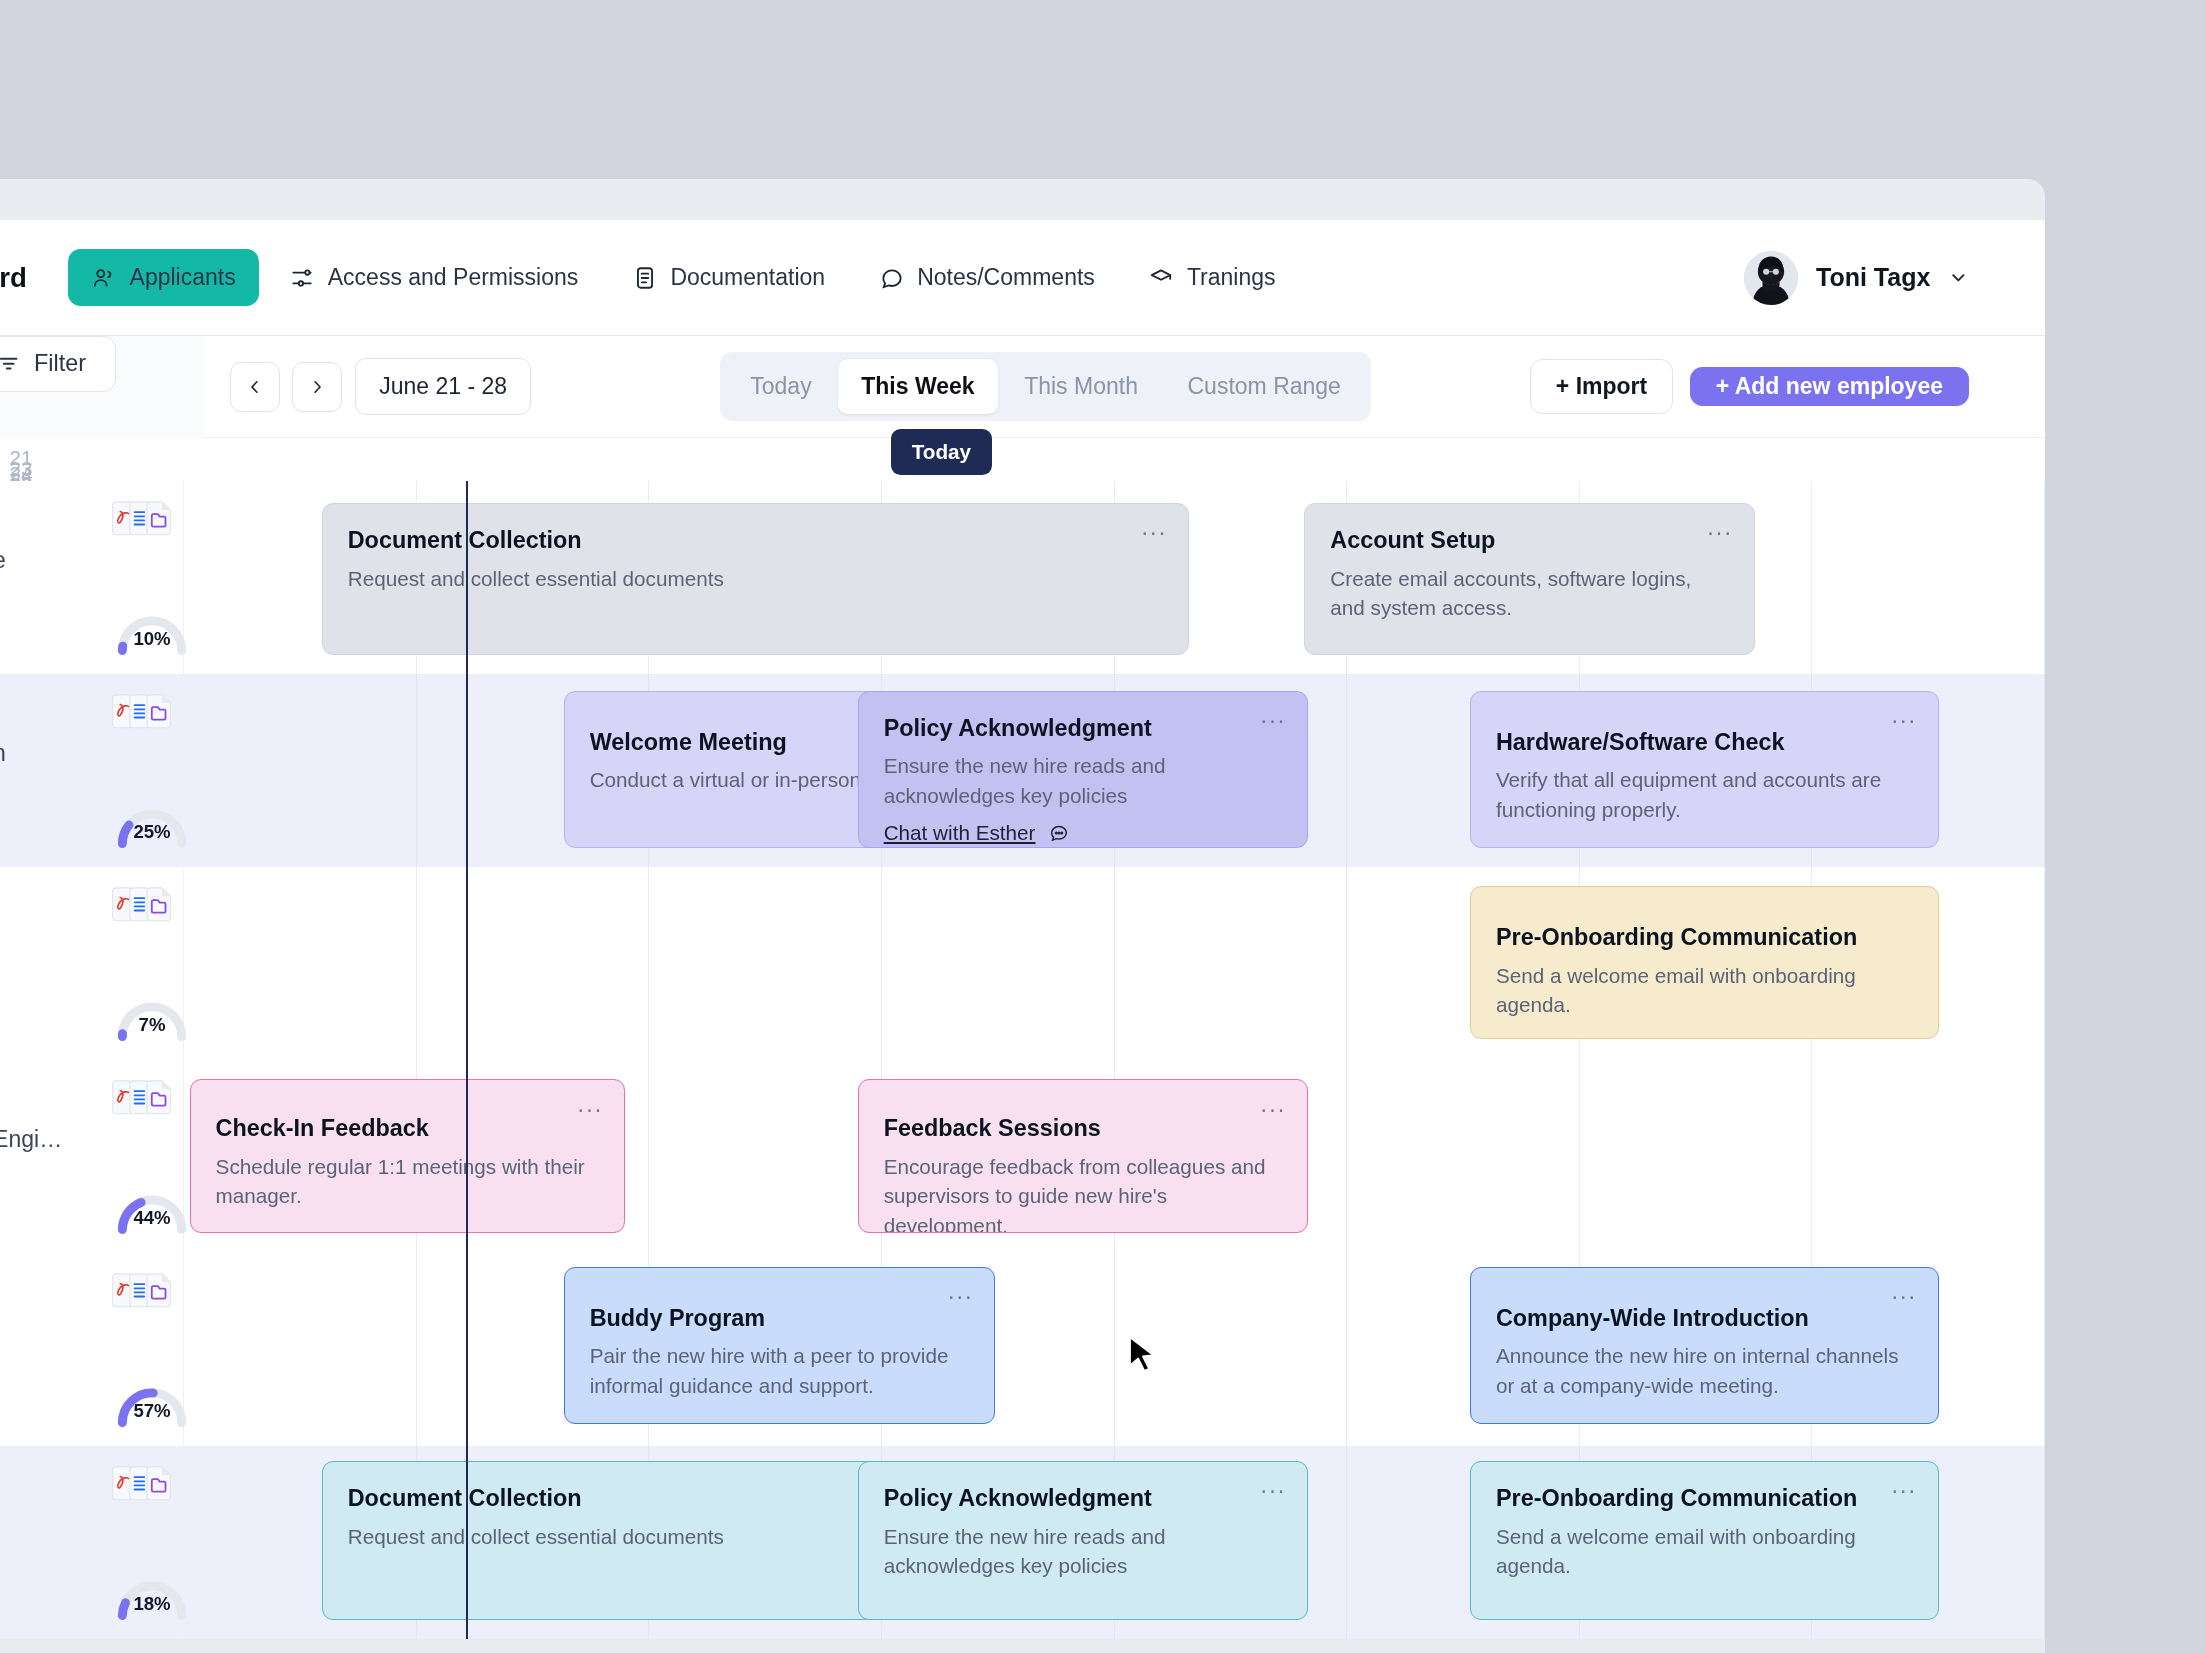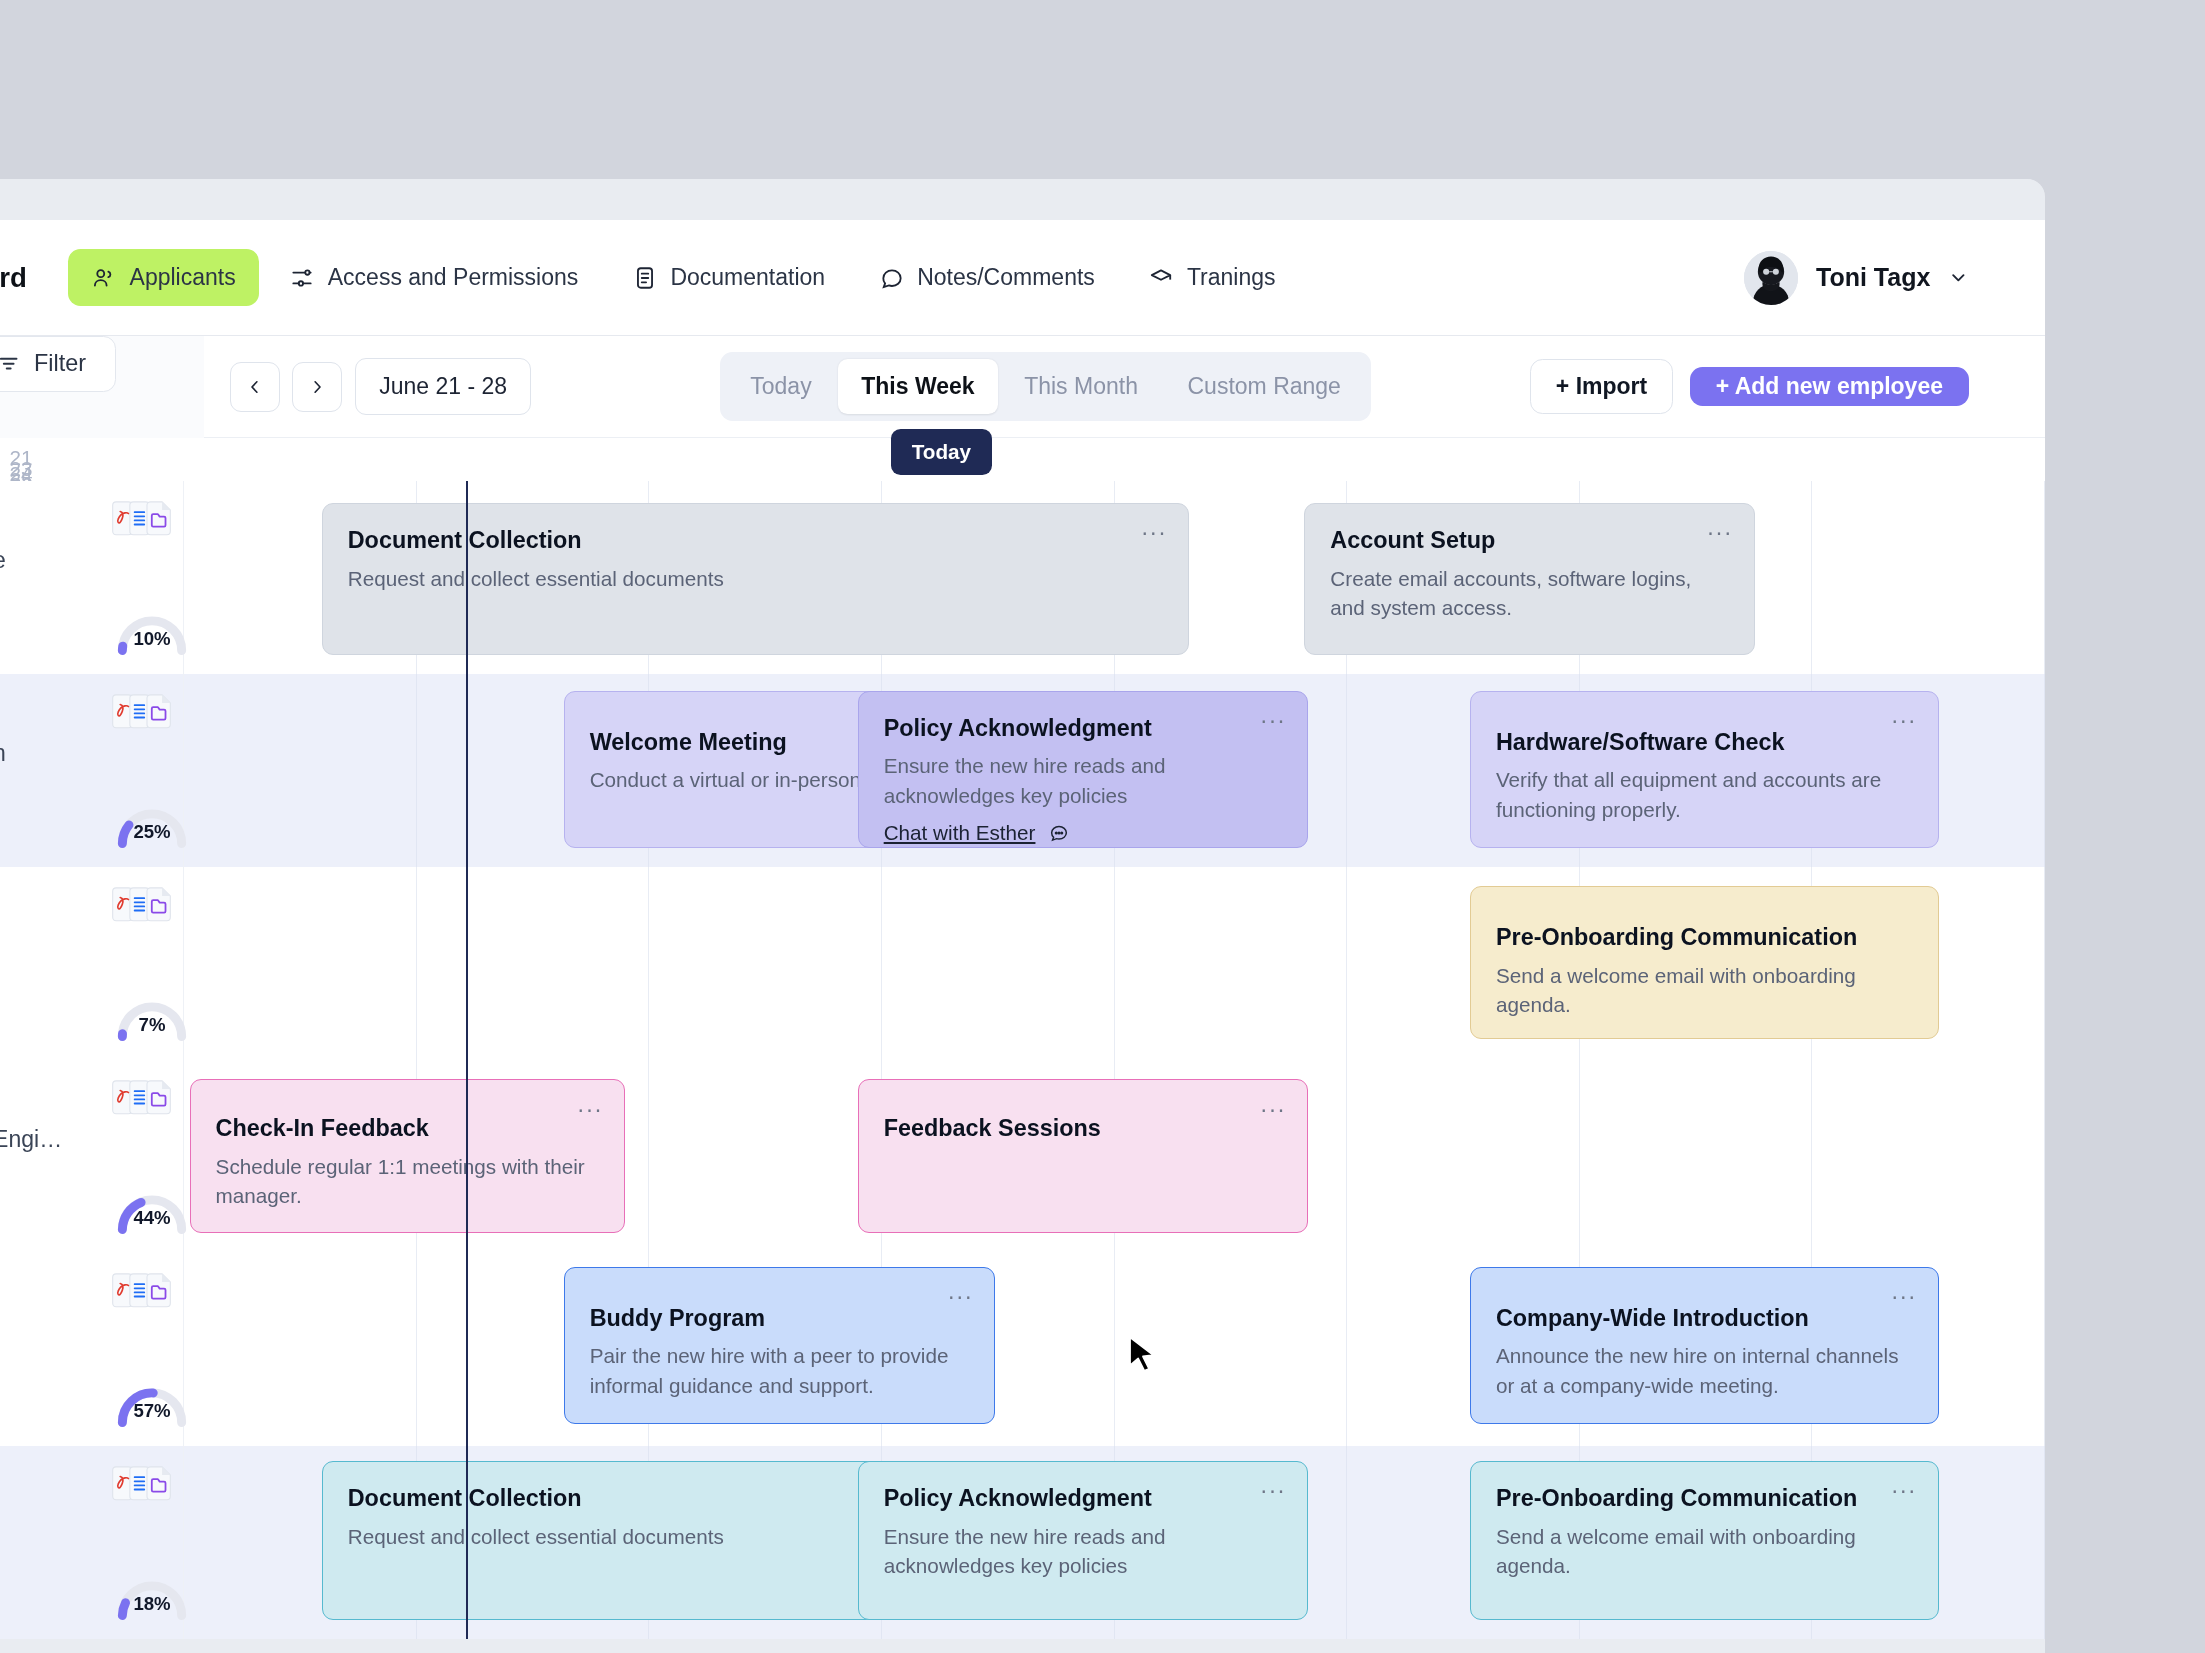--- a/index.html
+++ b/index.html
@@ -50,21 +50,21 @@
   }
   .nav-tab{
     display:flex; align-items:center; gap:12.4px;
     padding:15px 23.4px;
     border-radius:12.4px;
     font-size:23px;
     color:#2b3445;
     white-space:nowrap;
     cursor:pointer;
   }
-  .nav-tab.active{ background:#bef264; }
+  .nav-tab.active{ background:#14b8a6; }
   .nav-ico{ width:26px;height:26px;display:block;flex:none; }
   .nav-ico svg{ width:26px;height:26px;display:block; }
 
   #user-menu{
     position:absolute;
     right:76px; top:50%;
     transform:translateY(-50%);
     display:flex; align-items:center; gap:18px;
     cursor:pointer;
   }
@@ -675,20 +675,21 @@
 
           <div class="card c-pink" style="left:0.3%;top:19.3px;width:23.4%;height:154px;padding-top:34px;">
             <div class="card-dots">...</div>
             <div class="card-title">Check-In Feedback</div>
             <div class="card-desc">Schedule regular 1:1 meetings with their manager.</div>
           </div>
 
           <div class="card c-pink" style="left:36.2%;top:19.3px;width:24.2%;height:154px;padding-top:34px;">
             <div class="card-dots">...</div>
             <div class="card-title">Feedback Sessions</div>
+            <div class="card-desc">Encourage feedback from colleagues and supervisors to guide new hire's development.</div>
           </div>
         </div>
       </div>
 
       <div class="row plain">
         <div class="row-gutter">
           <div class="emp-name"></div>
           <div class="file-icons">
             <svg viewBox="0 0 86 74">
               <rect x="1" y="4" width="28" height="48" rx="5" fill="#f7f9fc" stroke="#dfe4ec" stroke-width="1.6"></rect>

